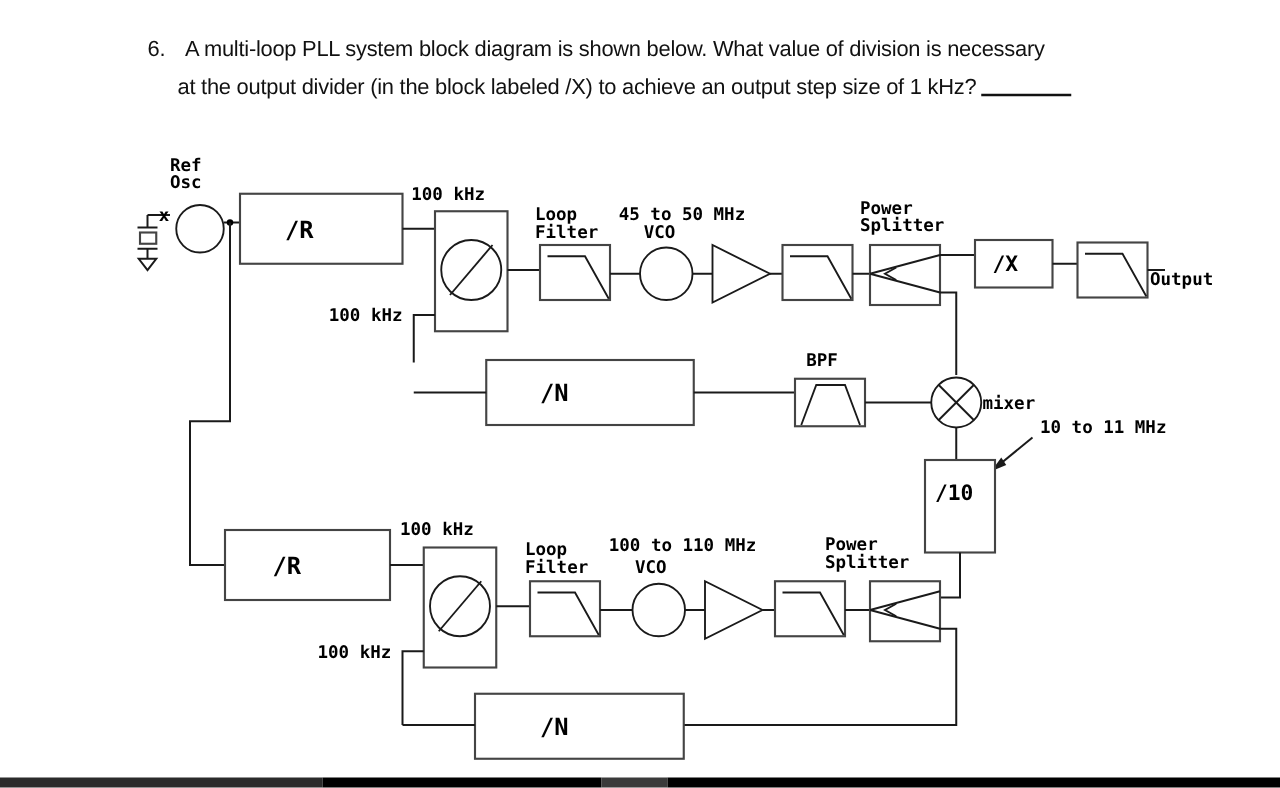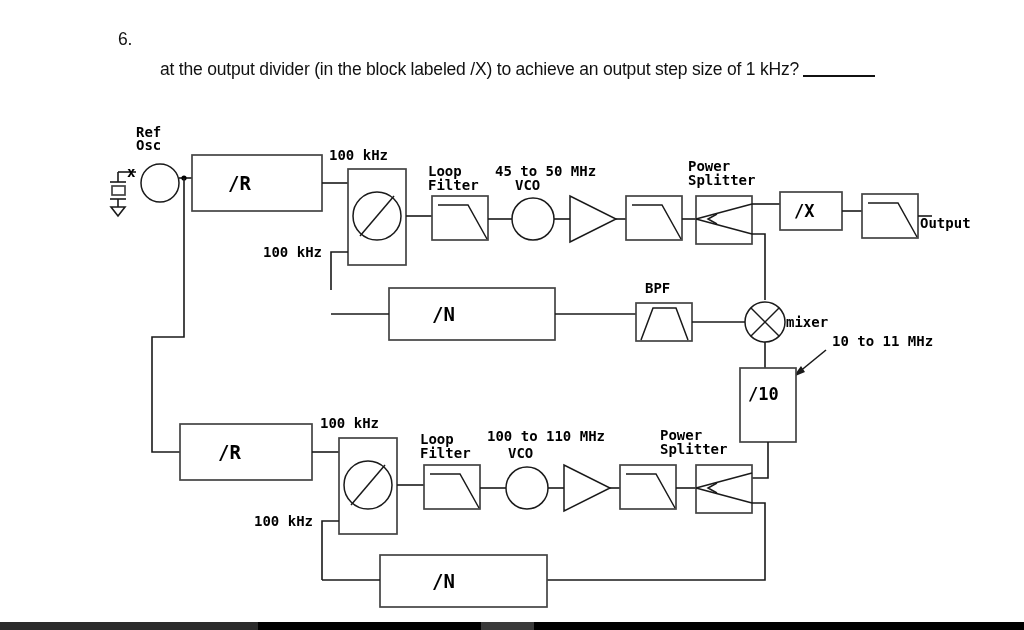--- a/index.html
+++ b/index.html
@@ -36,21 +36,21 @@
     color: #111111;
     line-height: 30px;
     letter-spacing: -0.2px;
   }
   .q-num {
     width: 30px;
     flex: 0 0 30px;
     text-align: left;
   }
   .q-line2 {
-    margin-left: 42px;
+    margin-left: 24px;
     font-size: 17.5px;
     color: #111111;
     line-height: 30px;
     letter-spacing: -0.2px;
     white-space: nowrap;
   }
   .blank-underline {
     display: inline-block;
     width: 72px;
     border-bottom: 2px solid #111111;
@@ -121,20 +121,21 @@
   .tb-d { background: #000000; flex: 1; height: 100%; }
 </style>
 </head>
 <body>
 
 <div id="page">
 
   <div class="question">
     <div class="q-row">
       <span class="q-num">6.</span>
+      <span>A multi-loop PLL system block diagram is shown below.   What value of division is necessary</span>
     </div>
     <div class="q-line2">
       <span>at the output divider (in the block labeled /X) to achieve an output step size of 1 kHz?</span><span class="blank-underline"></span>
     </div>
   </div>
 
   <svg id="diagram" viewBox="0 0 1024 630">
 
     <g>
 

